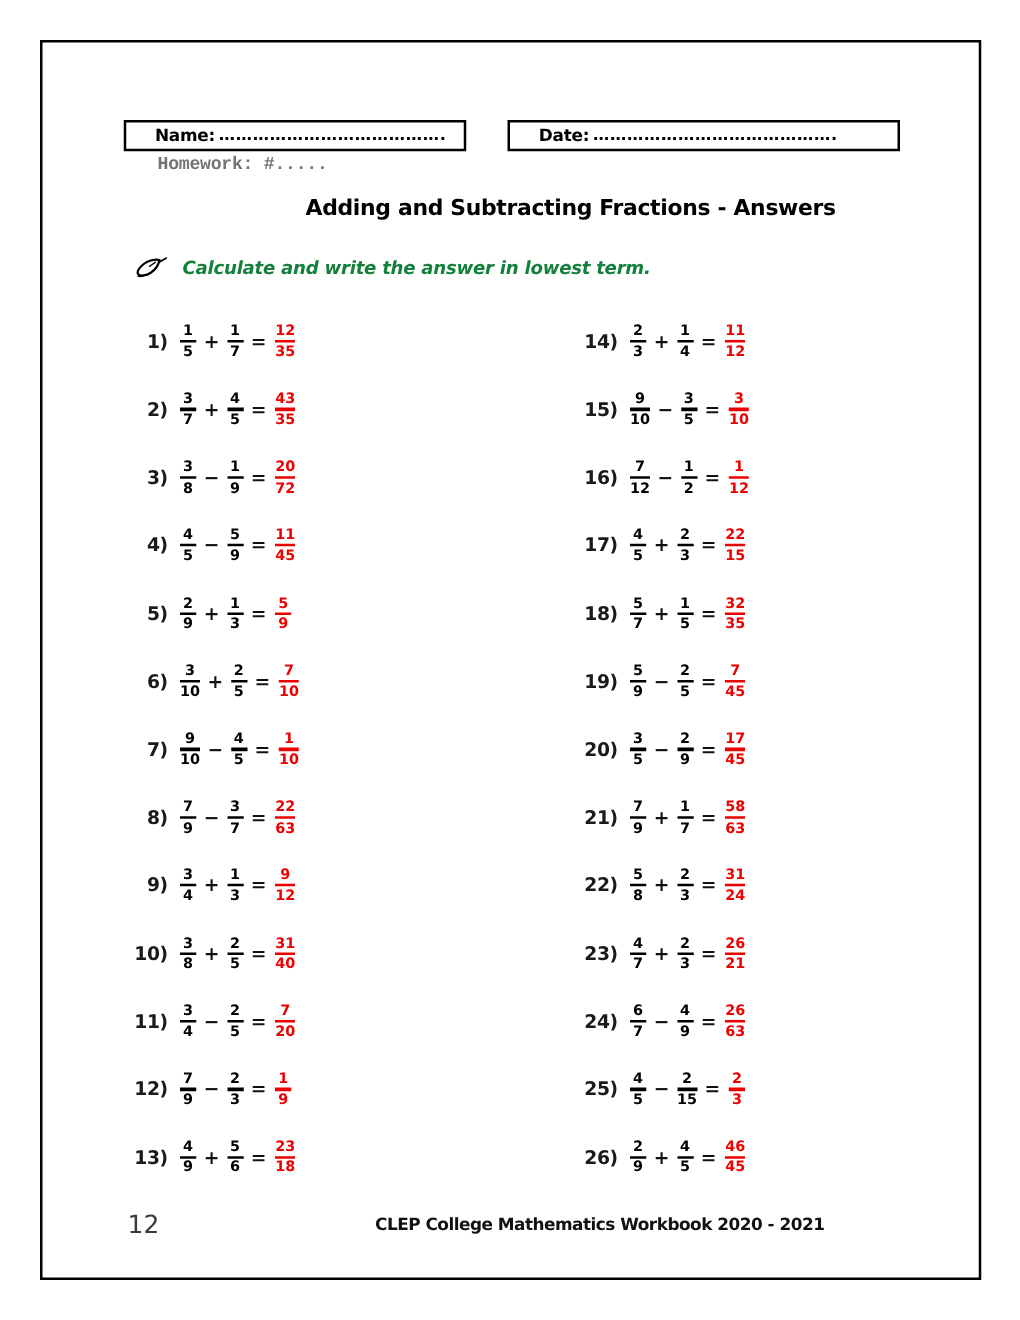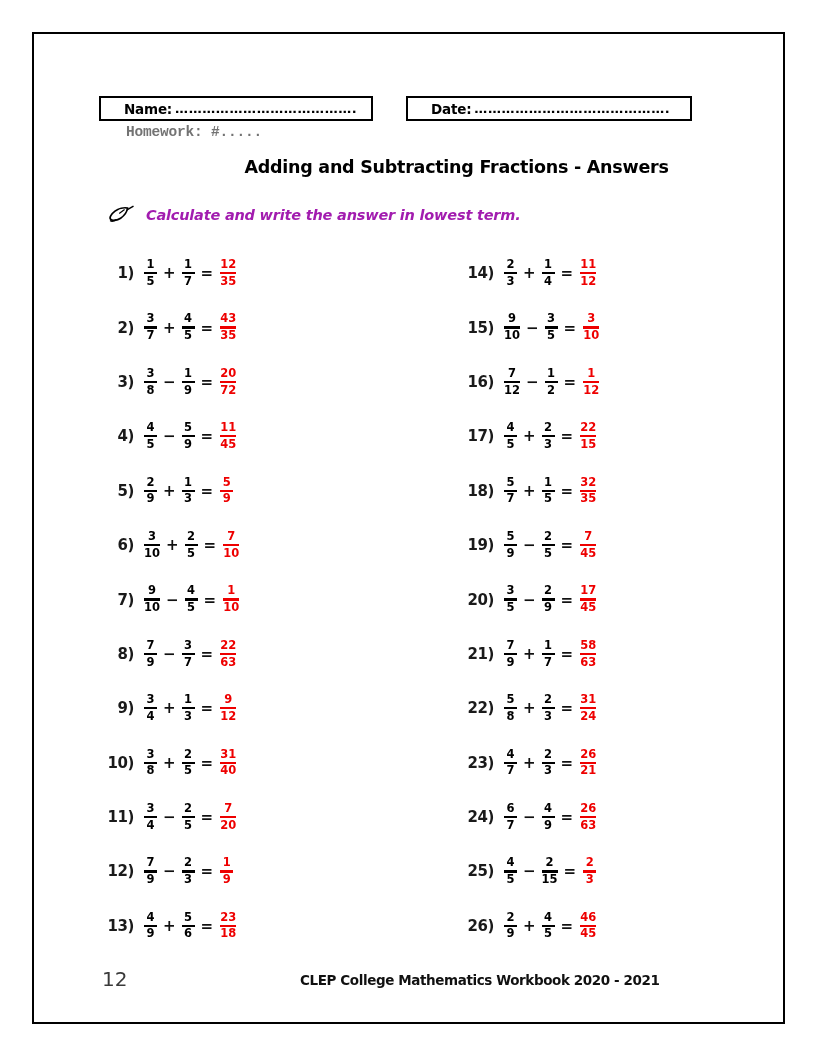--- a/index.html
+++ b/index.html
@@ -44,21 +44,21 @@
     padding-left: 23px;
     font-family: "DejaVu Sans", sans-serif;
     font-weight: bold;
     font-size: 13.5px;
     color: #000;
     letter-spacing: -0.2px;
     white-space: nowrap;
     overflow: hidden;
   }
   #name-box { left: 99px;  top: 96px; width: 274px; }
-  #date-box { left: 406px; top: 96px; width: 286px; }
+  #date-box { left: 406px; top: 96px; width: 314px; }
 
   .idbox .dots {
     font-weight: bold;
     letter-spacing: 0.6px;
     margin-left: 3px;
     font-size: 13px;
   }
 
   #homework-line {
     position: absolute;
@@ -96,21 +96,21 @@
     display: flex;
     align-items: center;
     gap: 10px;
   }
   #pen-icon { width: 30px; height: 22px; display: block; }
   #instruction-text {
     font-family: "DejaVu Sans", sans-serif;
     font-weight: bold;
     font-style: italic;
     font-size: 14.5px;
-    color: #a21caf;
+    color: #15803d;
     letter-spacing: -0.2px;
     white-space: nowrap;
   }
 
   
   .column {
     position: absolute;
     top: 246px;
   }
   #column-left  { left: 104px; width: 330px; }

